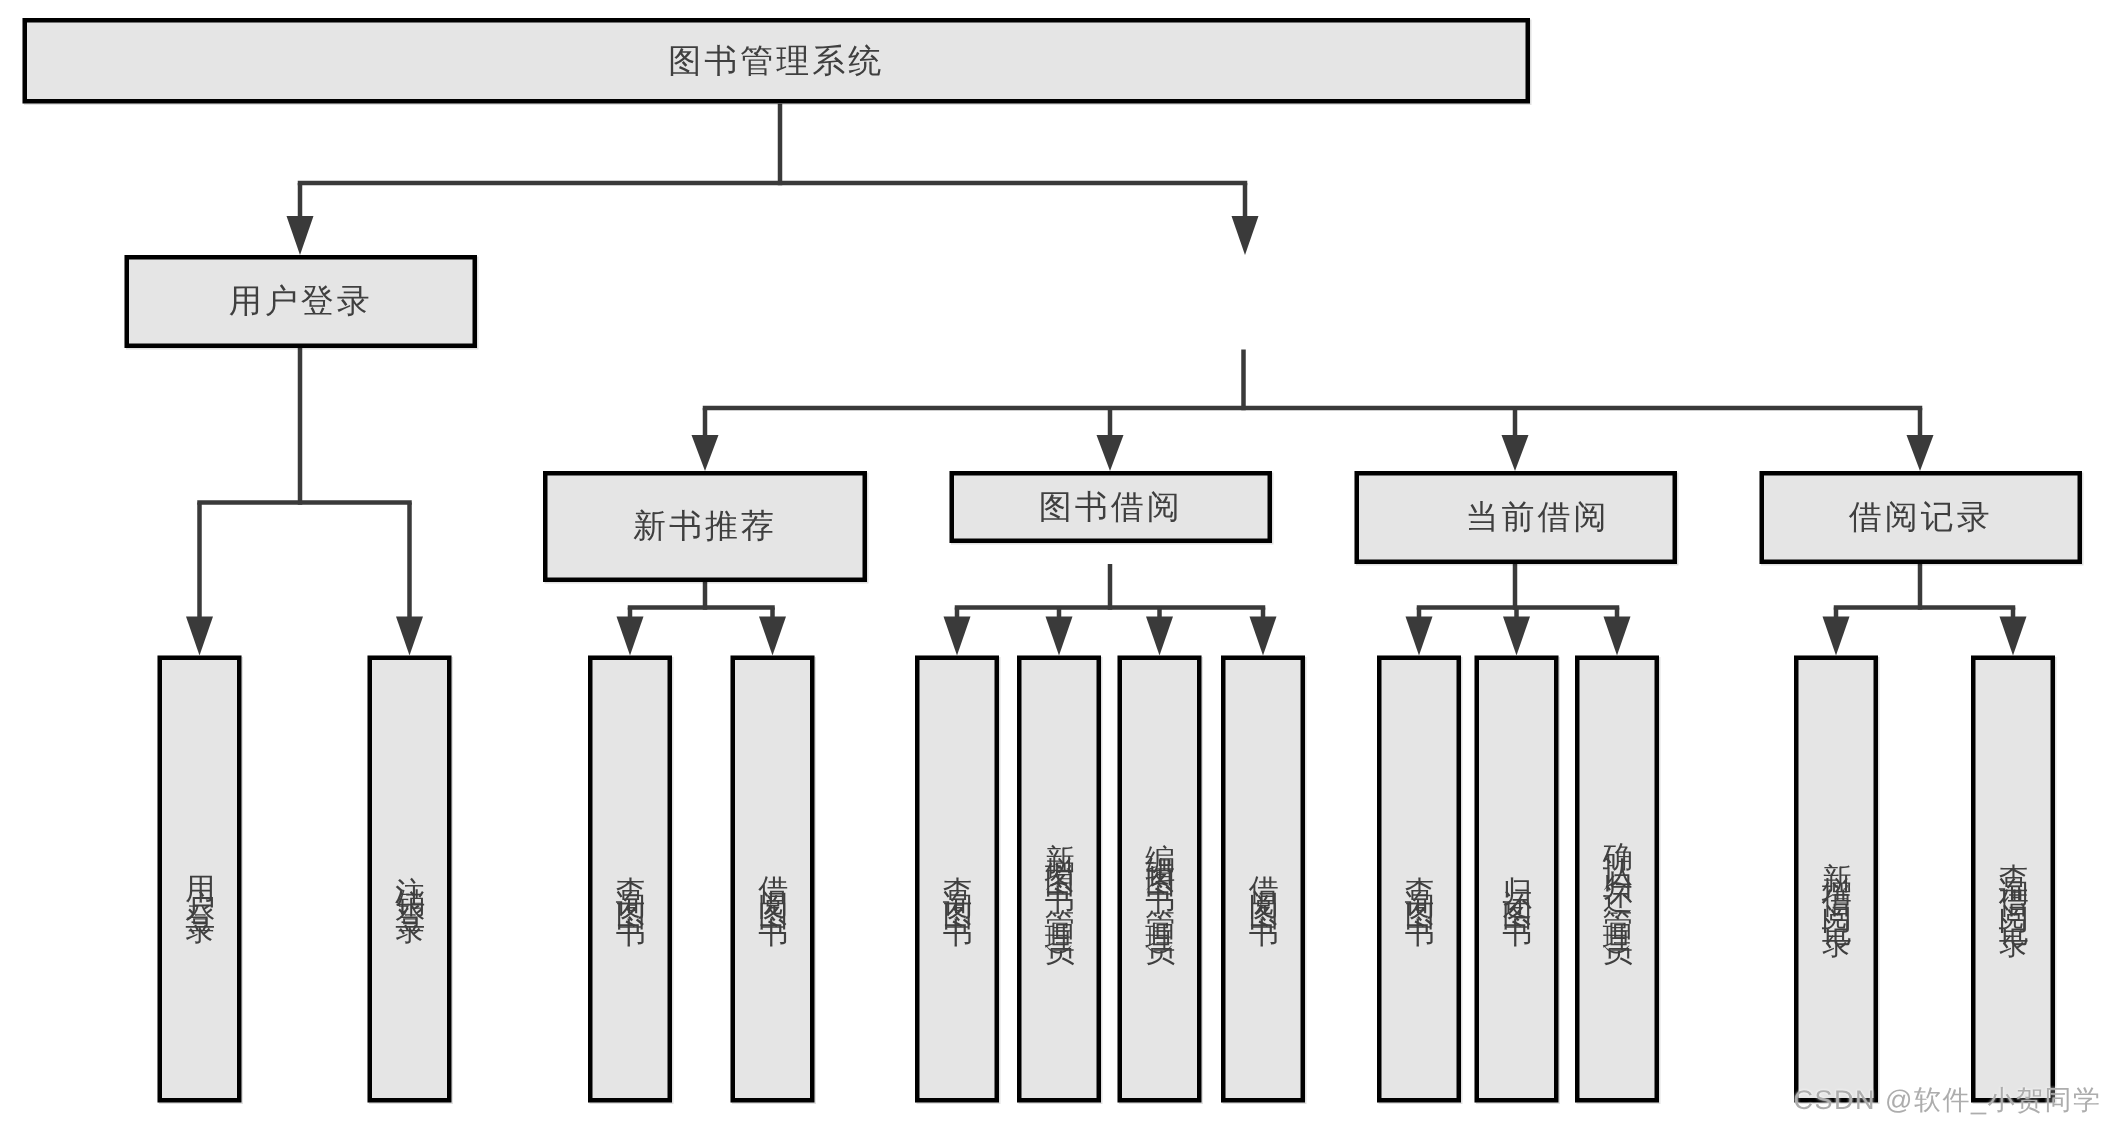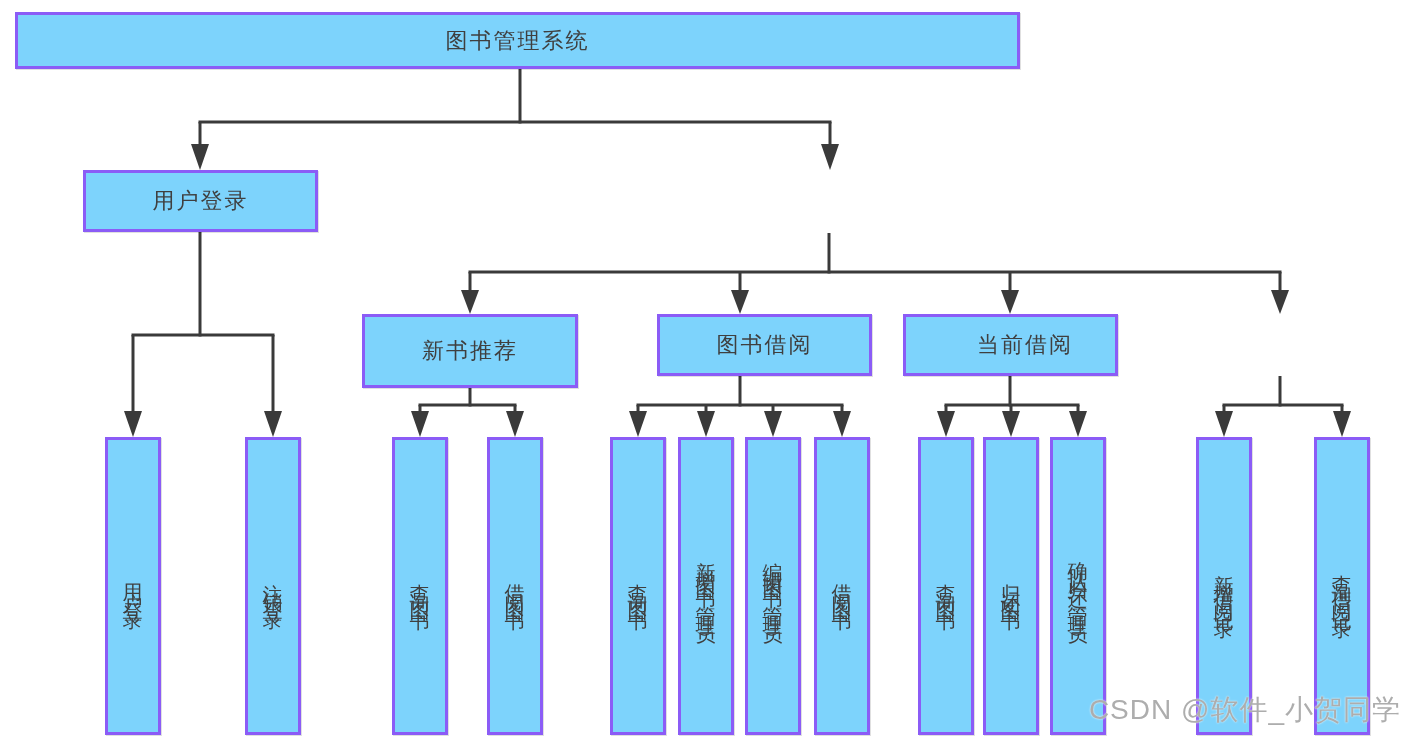--- a/index.html
+++ b/index.html
@@ -18,22 +18,22 @@
   .connectors {
     position: absolute;
     left: 0;
     top: 0;
     width: 1405px;
     height: 747px;
   }
   .box {
     position: absolute;
     box-sizing: border-box;
-    border: 3px solid #8b5cf6;
-    background: #7dd3fc;
+    border: 3px solid #000000;
+    background: #e5e5e5;
     color: #3f3f3f;
     display: flex;
     align-items: center;
     justify-content: center;
     box-shadow: 1px 1px 0 rgba(0,0,0,0.12);
   }
   .box.h {
     font-size: 22px;
     letter-spacing: 2px;
     white-space: nowrap;
@@ -41,22 +41,22 @@
   .box.v {
     font-size: 20px;
     writing-mode: vertical-rl;
     text-orientation: mixed;
     letter-spacing: 9px;
     line-height: 1;
   }
   .watermark {
     position: absolute;
     right: 4px;
-    bottom: 18px;
-    font-size: 28px;
+    bottom: 2px;
+    font-size: 18px;
     color: #adadad;
     letter-spacing: 1px;
     text-shadow: 0 0 2px #ffffff;
     white-space: nowrap;
   }
 </style>
 </head>
 <body>
 
 <div class="stage">
@@ -137,22 +137,23 @@
         <polygon points="1333,411 1351,411 1342,437" stroke="none"></polygon>
       </g>
     </g>
   </svg>
 
   <div class="box h" style="left:15px; top:12px; width:1005px; height:57px;">图书管理系统</div>
 
   <div class="box h" style="left:83px; top:170px; width:235px; height:62px;">用户登录</div>
 
   <div class="box h" style="left:362px; top:314px; width:216px; height:74px;">新书推荐</div>
-  <div class="box h" style="left:657px; top:314px; width:215px; height:62px;">图书借阅</div>
+  <div class="box h" style="left:633px; top:314px; width:215px; height:48px;">图书借阅</div>
   <div class="box h" style="left:903px; top:314px; width:215px; height:62px;padding-left:29px;">当前借阅</div>
+  <div class="box h" style="left:1173px; top:314px; width:215px; height:62px;">借阅记录</div>
 
   <div class="box v" style="left:105px; top:437px; width:56px; height:298px;">用户登录</div>
   <div class="box v" style="left:245px; top:437px; width:56px; height:298px;">注销登录</div>
 
   <div class="box v" style="left:392px; top:437px; width:56px; height:298px;">查询图书</div>
   <div class="box v" style="left:487px; top:437px; width:56px; height:298px;">借阅图书</div>
 
   <div class="box v" style="left:610px; top:437px; width:56px; height:298px;">查询图书</div>
   <div class="box v" style="left:678px; top:437px; width:56px; height:298px;">新增图书（管理员）</div>
   <div class="box v" style="left:745px; top:437px; width:56px; height:298px;">编辑图书（管理员）</div>

